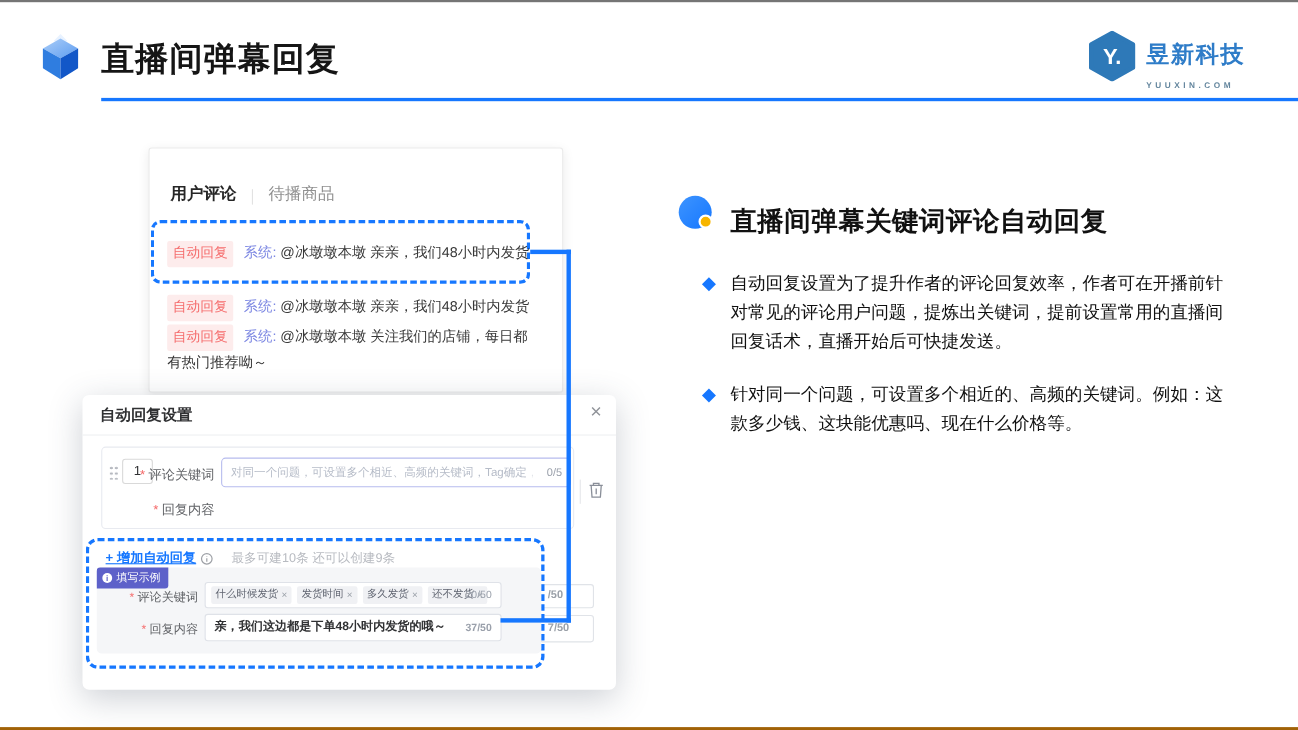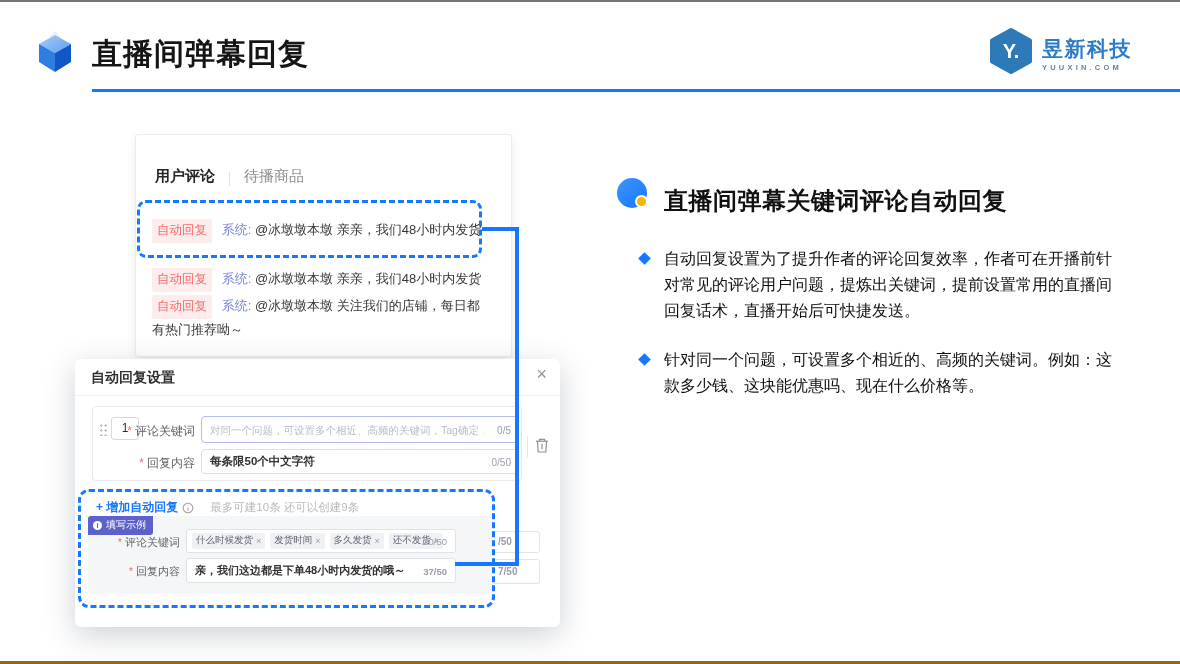--- a/index.html
+++ b/index.html
@@ -9,21 +9,21 @@
           border-top:2px solid #757575; border-bottom:3px solid #a16207; }
 
   
   .cube-icon { position:absolute; left:35px; top:29px; }
   .page-title { position:absolute; left:92px; top:32px; font-size:30px; font-weight:600; color:#151515; letter-spacing:1px; }
   .title-underline { position:absolute; left:92px; top:87px; width:1088px; height:3px; background:#1677ff; }
   .logo { position:absolute; left:988px; top:26px; display:flex; align-items:flex-start; }
   .logo-hex { width:46px; height:46px; }
   .logo-text { margin-left:8px; padding-top:7px; }
   .logo-name { font-size:21px; font-weight:700; color:#2e7cc8; letter-spacing:1.5px; }
-  .logo-domain { font-size:7.5px; font-weight:700; color:#64869e; letter-spacing:3.2px; margin-top:0; }
+  .logo-domain { font-size:7.5px; font-weight:700; color:#64869e; letter-spacing:3.2px; margin-top:10px; }
 
   
   .comment-card { position:absolute; left:135px; top:132px; width:377px; height:223px; background:#fff;
                   border:1px solid #ebebeb; border-radius:3px; box-shadow:0 3px 10px rgba(0,0,0,.08); z-index:5; }
   .tabs { position:absolute; left:155px; top:165px; display:flex; align-items:flex-end; z-index:6; }
   .tab-active { font-size:15px; font-weight:700; color:#262626; }
   .tab-sep { width:1px; height:14px; background:#e2e2e2; margin:0 14px; }
   .tab-inactive { font-size:15px; color:#909090; }
 
   .hl-box1 { position:absolute; left:137px; top:198px; width:345px; height:58px; border:3px dashed #1677ff;
@@ -68,21 +68,21 @@
   .kw-wrap input::placeholder { color:#b6bcc8; }
   .rp-wrap input { font-size:11.5px; font-weight:600; color:#303133; }
   .counter { position:absolute; right:8px; top:50%; transform:translateY(-50%); font-size:10px; color:#9aa0ab; }
   .panel-vsep { position:absolute; left:452px; top:77px; width:1px; height:22px; background:#e5e6ea; }
   .trash-btn { position:absolute; left:459px; top:78px; width:16px; height:17px; cursor:pointer; }
 
   
   .hl-box2 { position:absolute; left:78px; top:487px; width:417px; height:119px; border:3px dashed #1677ff;
              border-radius:11px; z-index:12; }
   .add-row { position:absolute; left:96px; top:497px; display:flex; align-items:center; z-index:13; }
-  .add-link { font-size:12px; font-weight:700; color:#1677ff; cursor:pointer; }
+  .add-link { font-size:12px; font-weight:700; color:#1677ff; cursor:pointer;text-decoration:underline; }
   .add-info { margin:1px 0 0 4px; }
   .add-hint { font-size:11.5px; color:#b8bbc1; margin-left:16px;text-align:center; }
 
   .example-panel { position:absolute; left:88px; top:514px; width:404px; height:78px; background:#f5f6f8;
                    border-radius:4px; z-index:13; }
   .example-badge { position:absolute; left:0; top:0; display:flex; align-items:center; background:#5d61c9; color:#fff;
                    font-size:10px; padding:2px 7px 3px 5px; border-radius:3px 0 3px 0; }
   .badge-dot { width:9px; height:9px; border-radius:50%; background:#fff; color:#5d61c9; font-size:7.5px; font-weight:700;
                text-align:center; line-height:9px; margin-right:4px; }
   .ex-label { position:absolute; width:92px; text-align:right; font-size:11px; color:#606266; }
@@ -179,24 +179,20 @@
     <div class="drag-handle"></div>
     <div class="index-box">1</div>
 
     <div class="row-label lbl1"><span class="req">*</span><span>评论关键词</span></div>
     <div class="field-wrap kw-wrap">
       <input type="text" placeholder="对同一个问题，可设置多个相近、高频的关键词，Tag确定，最多5个" style="">
       <span class="counter">0/5</span>
     </div>
 
     <div class="row-label lbl2"><span class="req">*</span><span>回复内容</span></div>
-    <div class="field-wrap rp-wrap">
-      <input type="text" value="每条限50个中文字符" style="">
-      <span class="counter">0/50</span>
-    </div>
 
     <div class="panel-vsep"></div>
     <svg class="trash-btn" viewBox="0 0 16 17" fill="none" stroke="#8a8f99" stroke-width="1.2">
       <path d="M2 4.2 H14"></path>
       <path d="M5.5 4.2 V2.4 H10.5 V4.2"></path>
       <path d="M3.4 4.2 L4.2 15 H11.8 L12.6 4.2"></path>
       <path d="M8 7 V12.3"></path>
     </svg>
   </div>
 

